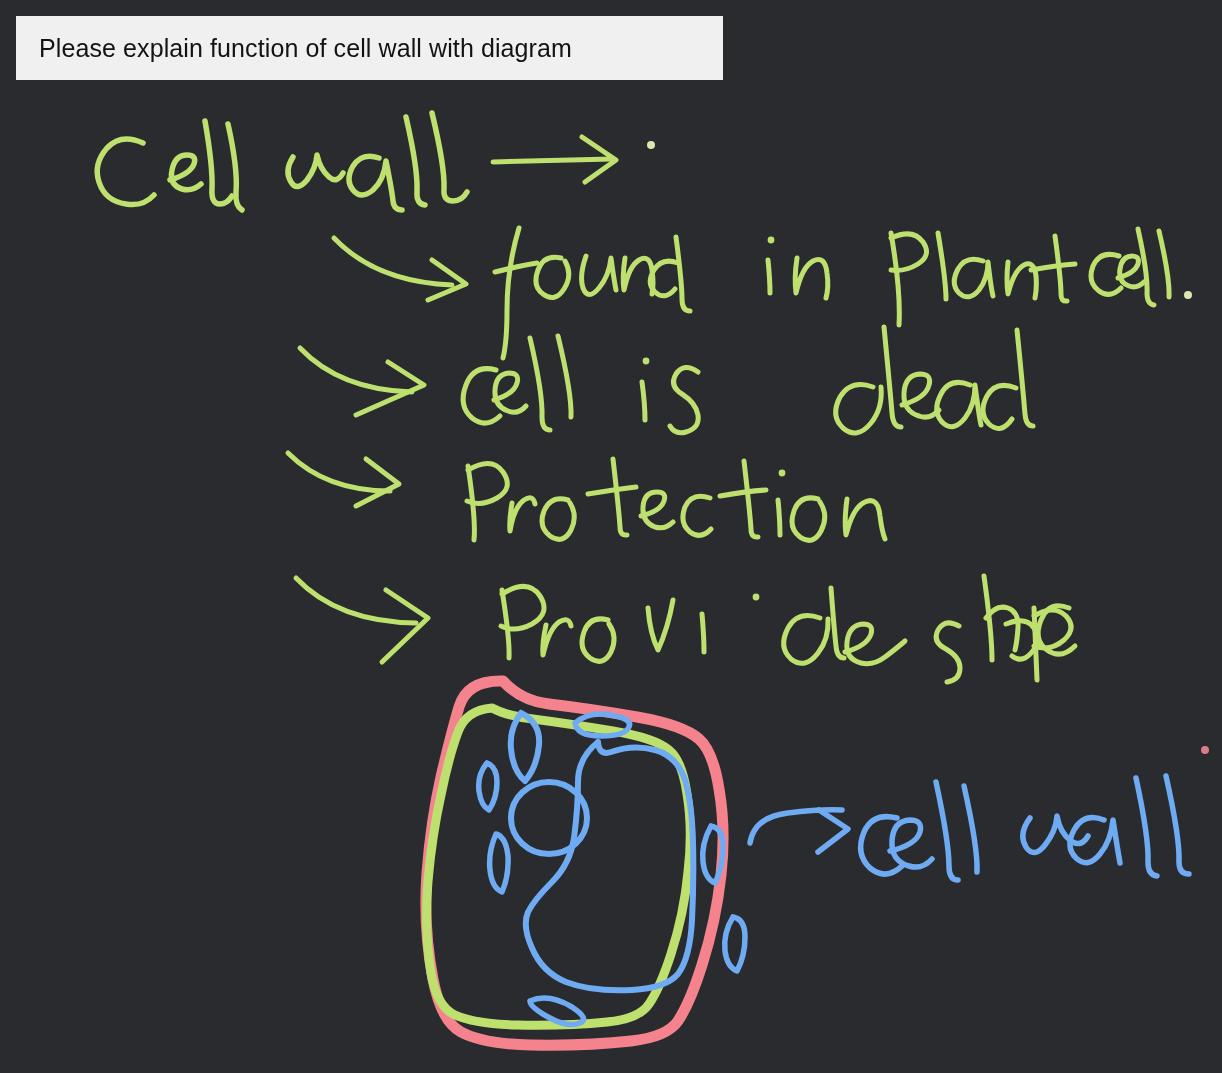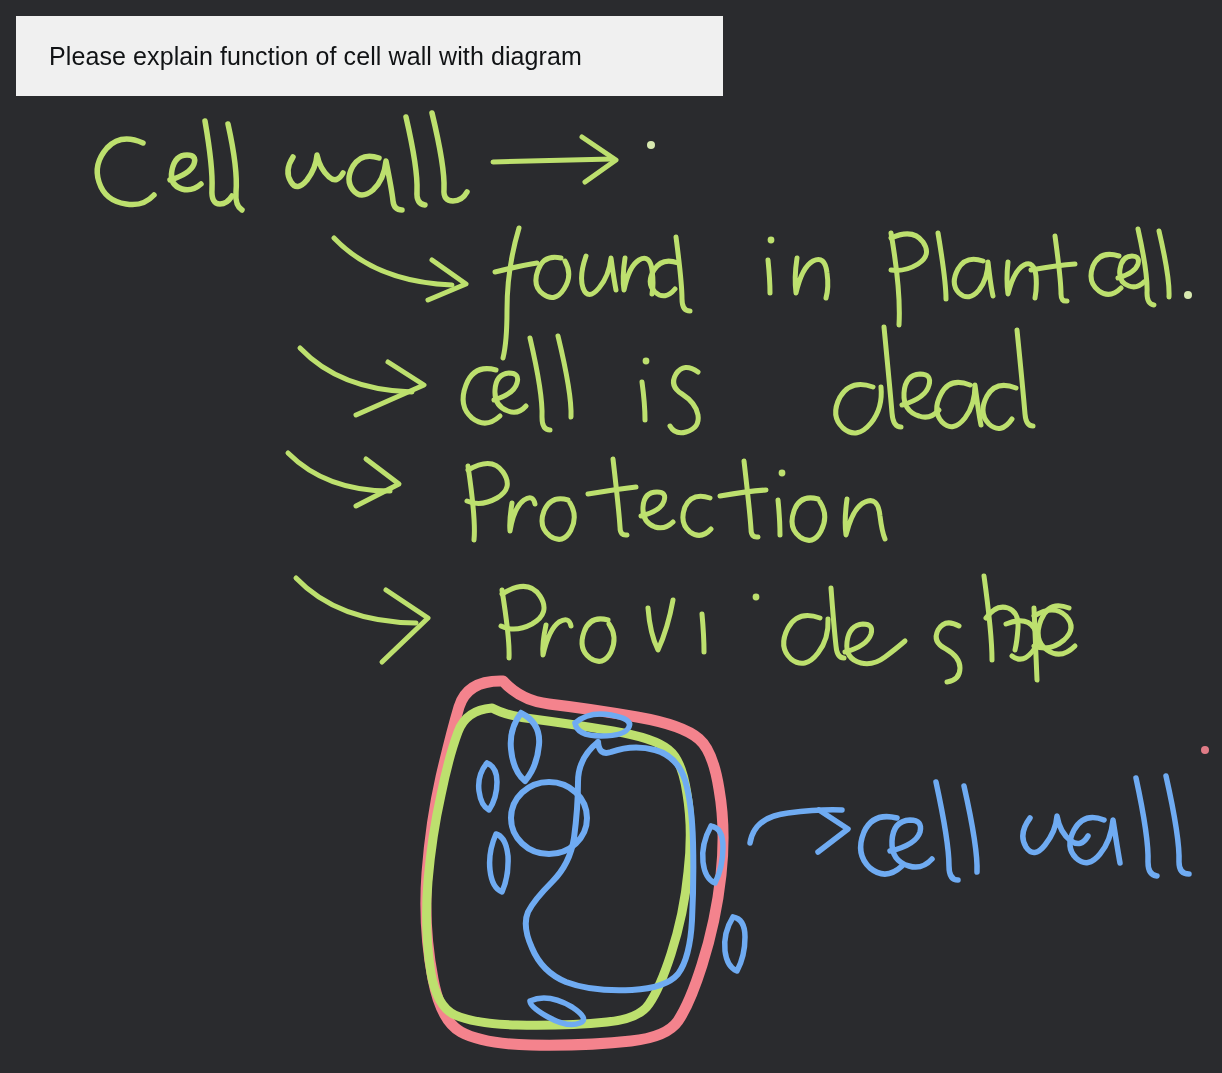--- a/index.html
+++ b/index.html
@@ -14,26 +14,26 @@
     overflow: hidden;
     font-family: "Liberation Sans", sans-serif;
   }
 
   
   #prompt-banner {
     position: absolute;
     left: 16px;
     top: 16px;
     width: 707px;
-    height: 80px;
+    height: 64px;
     background: #f0f0f0;
     display: flex;
     align-items: center;
     box-sizing: border-box;
-    padding-left: 33px;
+    padding-left: 23px;
   }
   #prompt-text {
     color: #111315;
     font-size: 25px;
     font-family: "Liberation Sans", sans-serif;
     letter-spacing: 0.1px;
     white-space: nowrap;
   }
 
   

